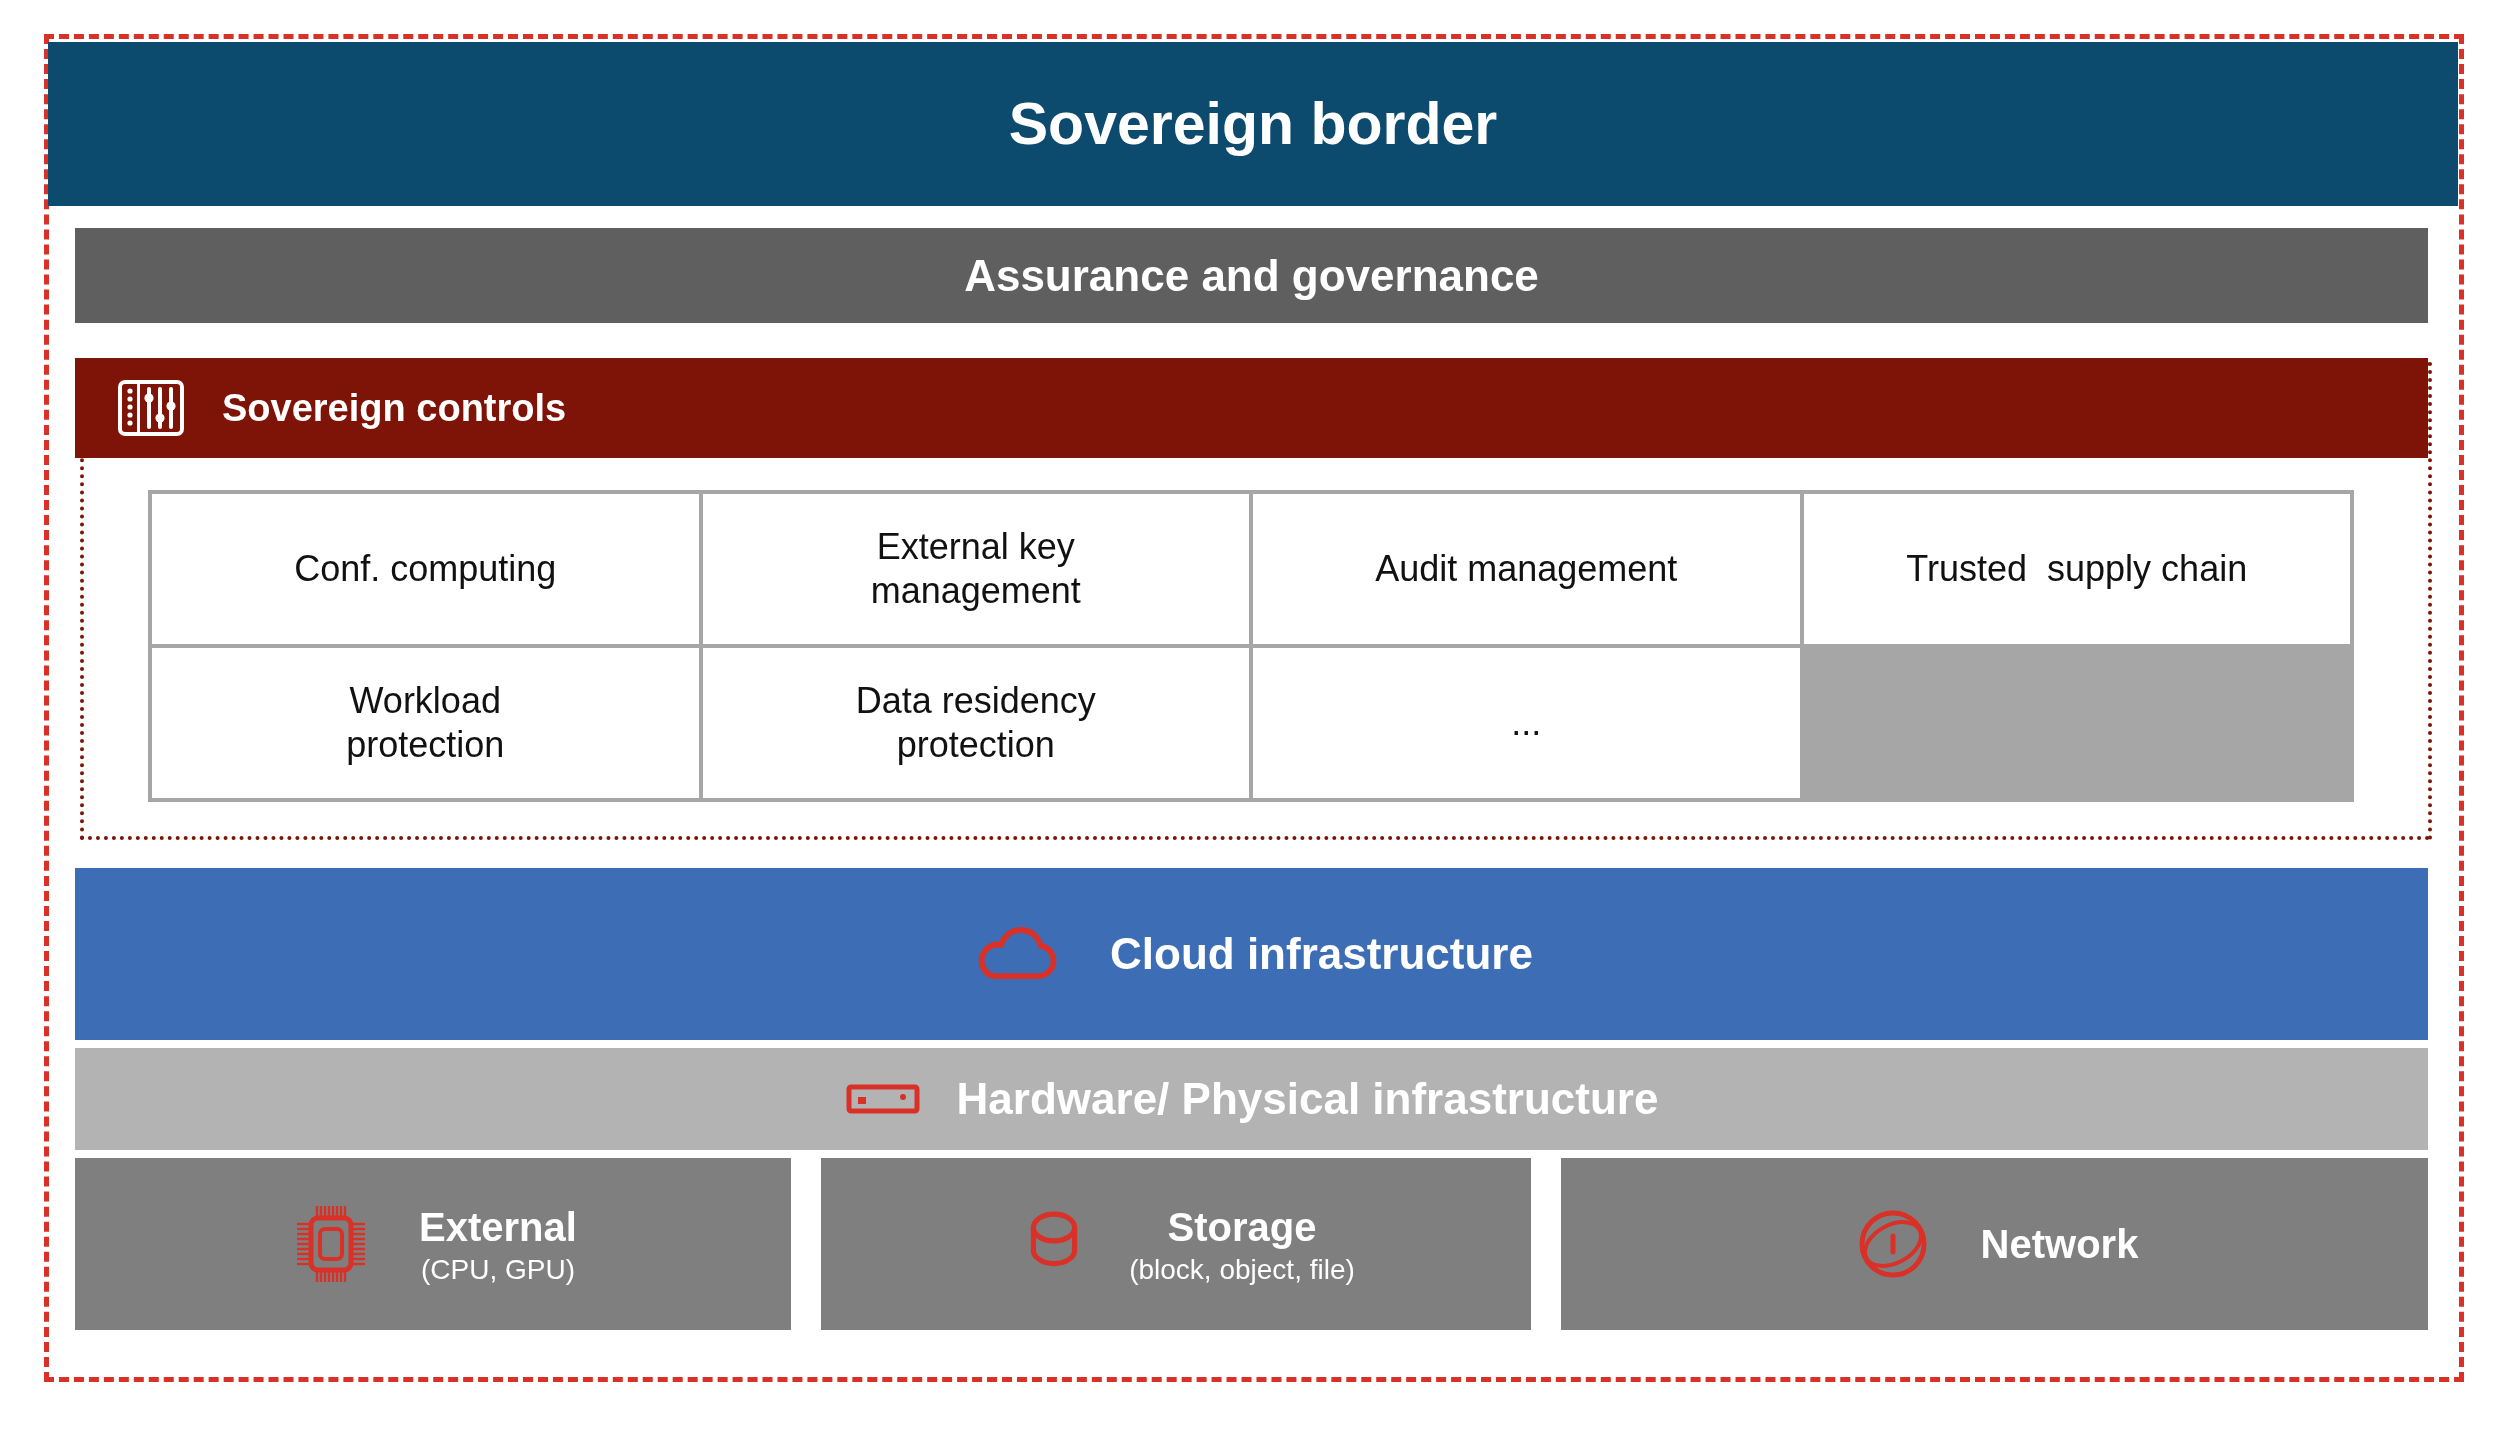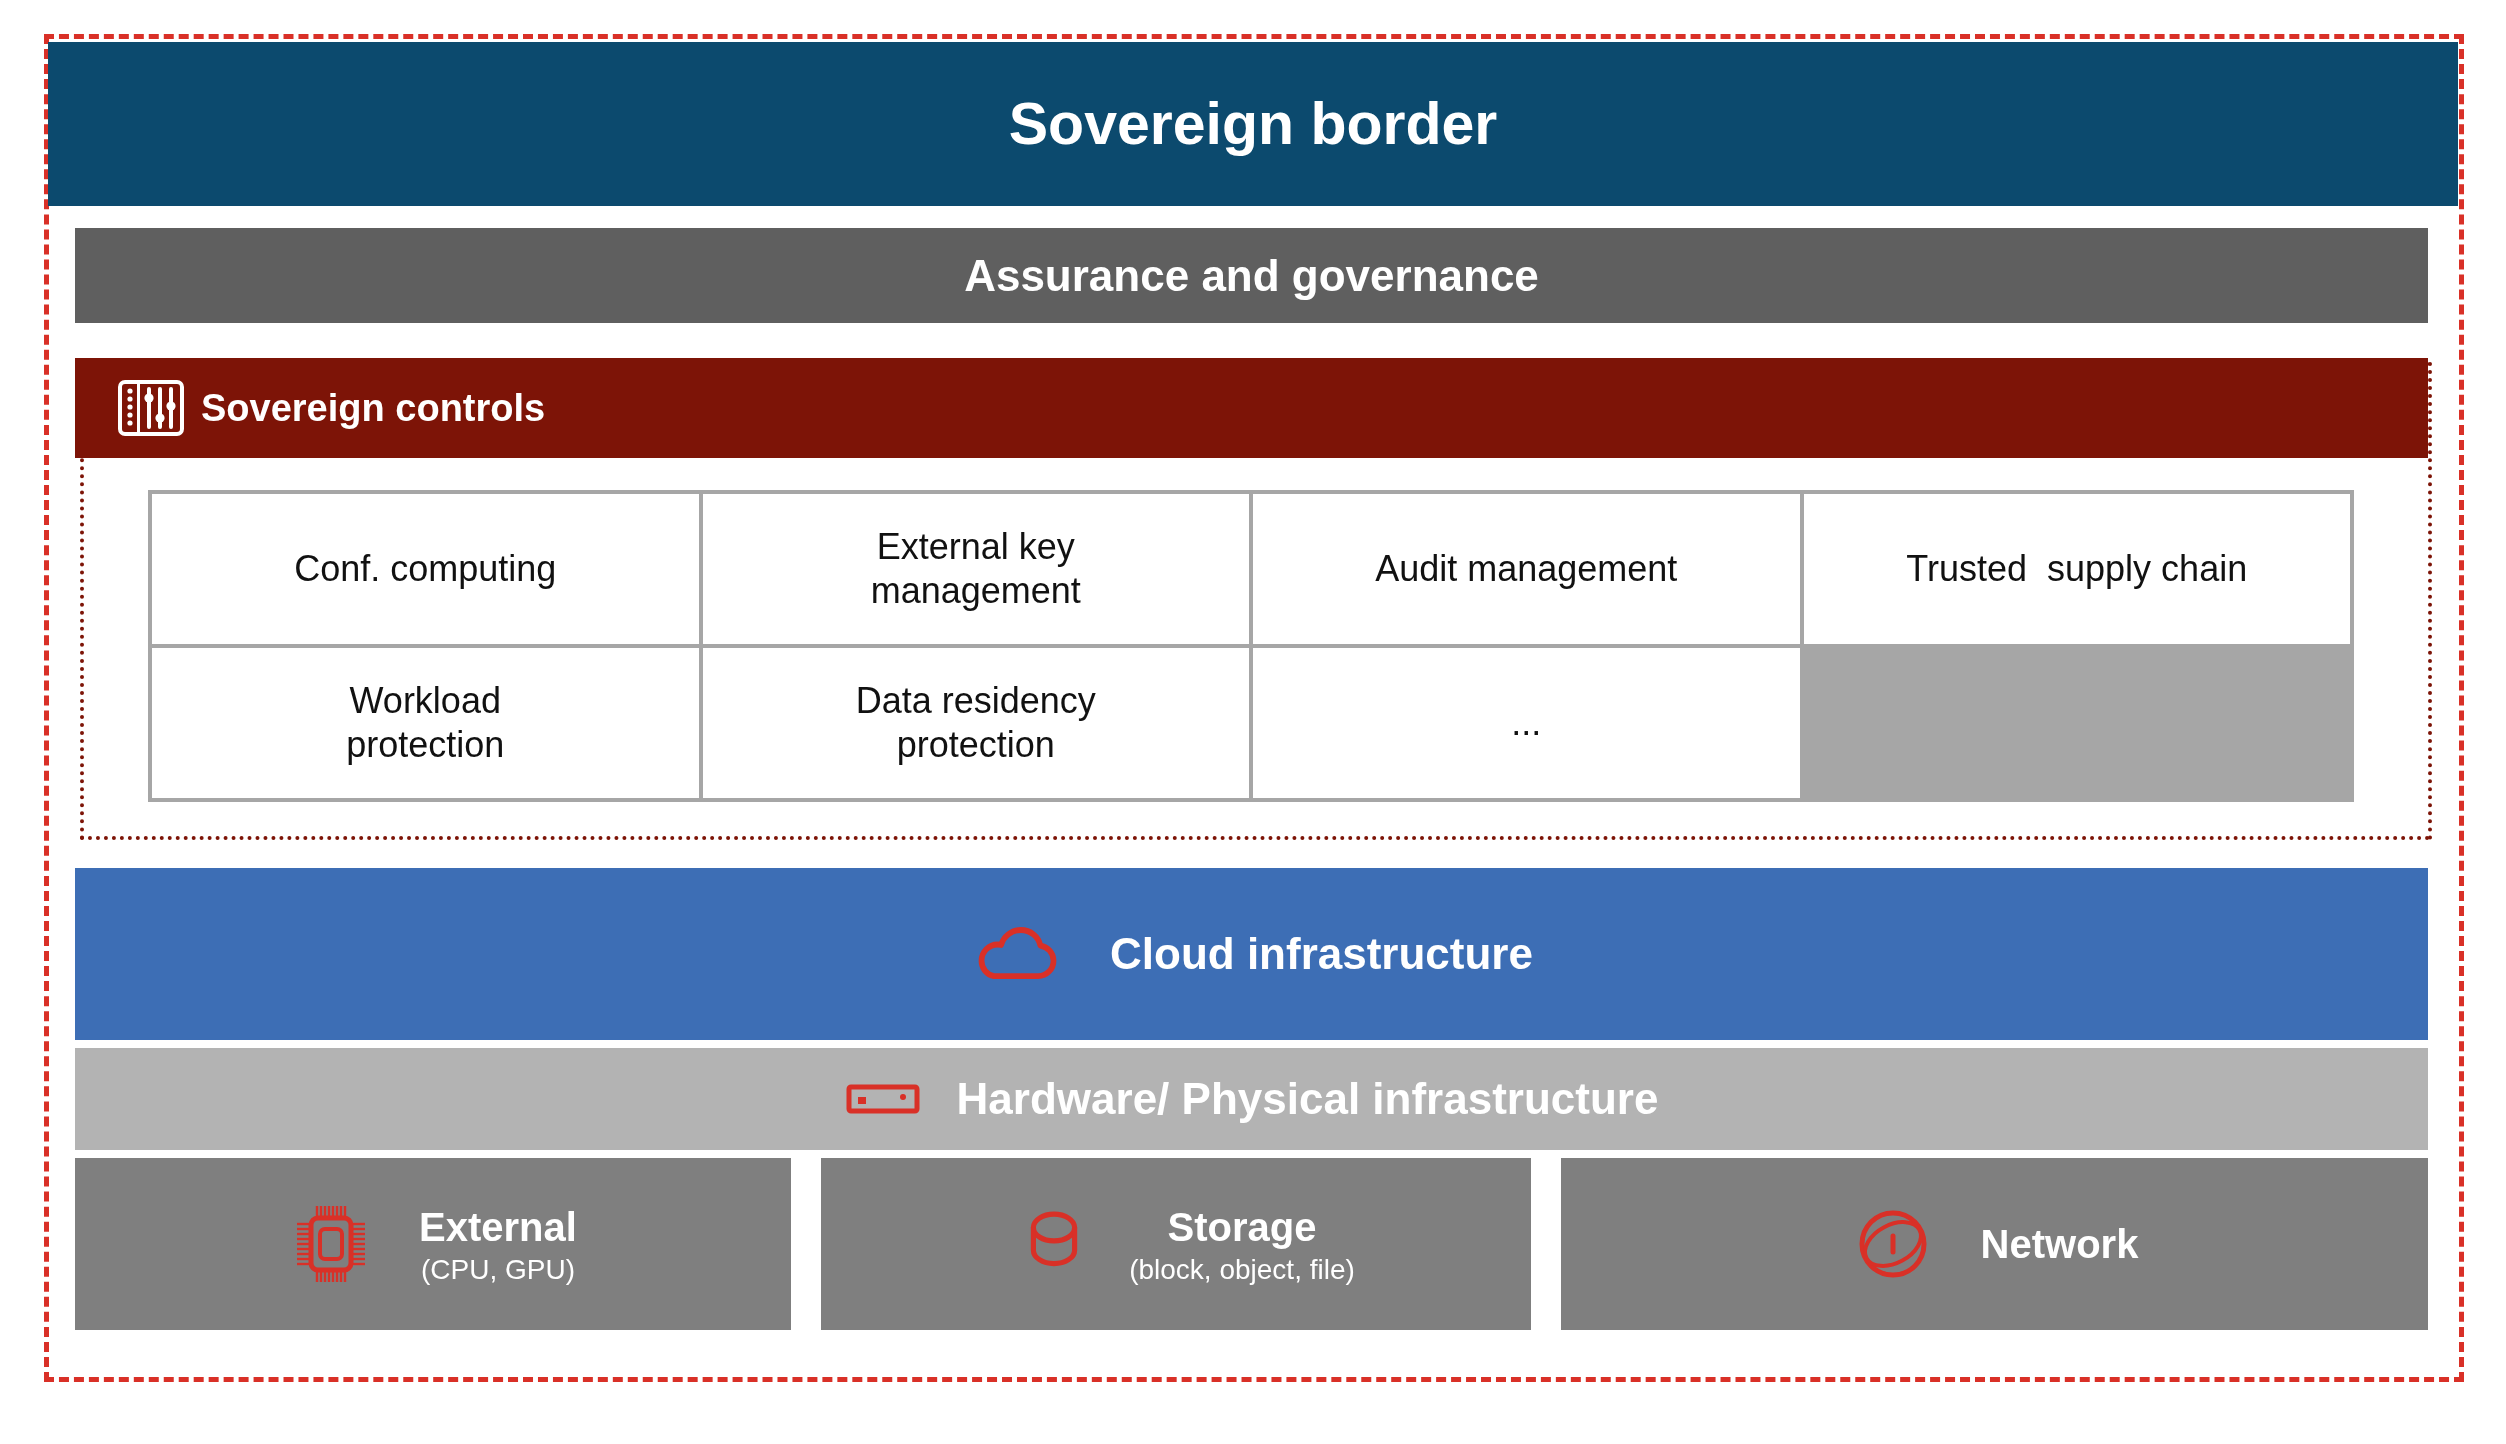--- a/index.html
+++ b/index.html
@@ -33,21 +33,21 @@
     left:48px;top:30px;width:2410px;height:164px;
     background:#0c4a6e;font-size:59px;font-weight:700;margin-top:12px;
   }
   #bar-assurance{
     left:75px;top:228px;width:2353px;height:95px;
     background:#5F5F5F;font-size:44px;font-weight:700;
   }
   #bar-controls{
     left:75px;top:358px;width:2353px;height:100px;
     background:#7D1407;justify-content:flex-start;
-    padding-left:42px;gap:16px;
+    padding-left:42px;gap:37px;
     font-size:38px;font-weight:600;
   }
   #bar-cloud{
     left:75px;top:868px;width:2353px;height:172px;
     background:#3D6EB5;font-size:44px;font-weight:700;gap:44px;
   }
   #bar-hardware{
     left:75px;top:1048px;width:2353px;height:102px;
     background:#B3B3B3;font-size:44px;font-weight:700;gap:36px;text-align:center;
   }

